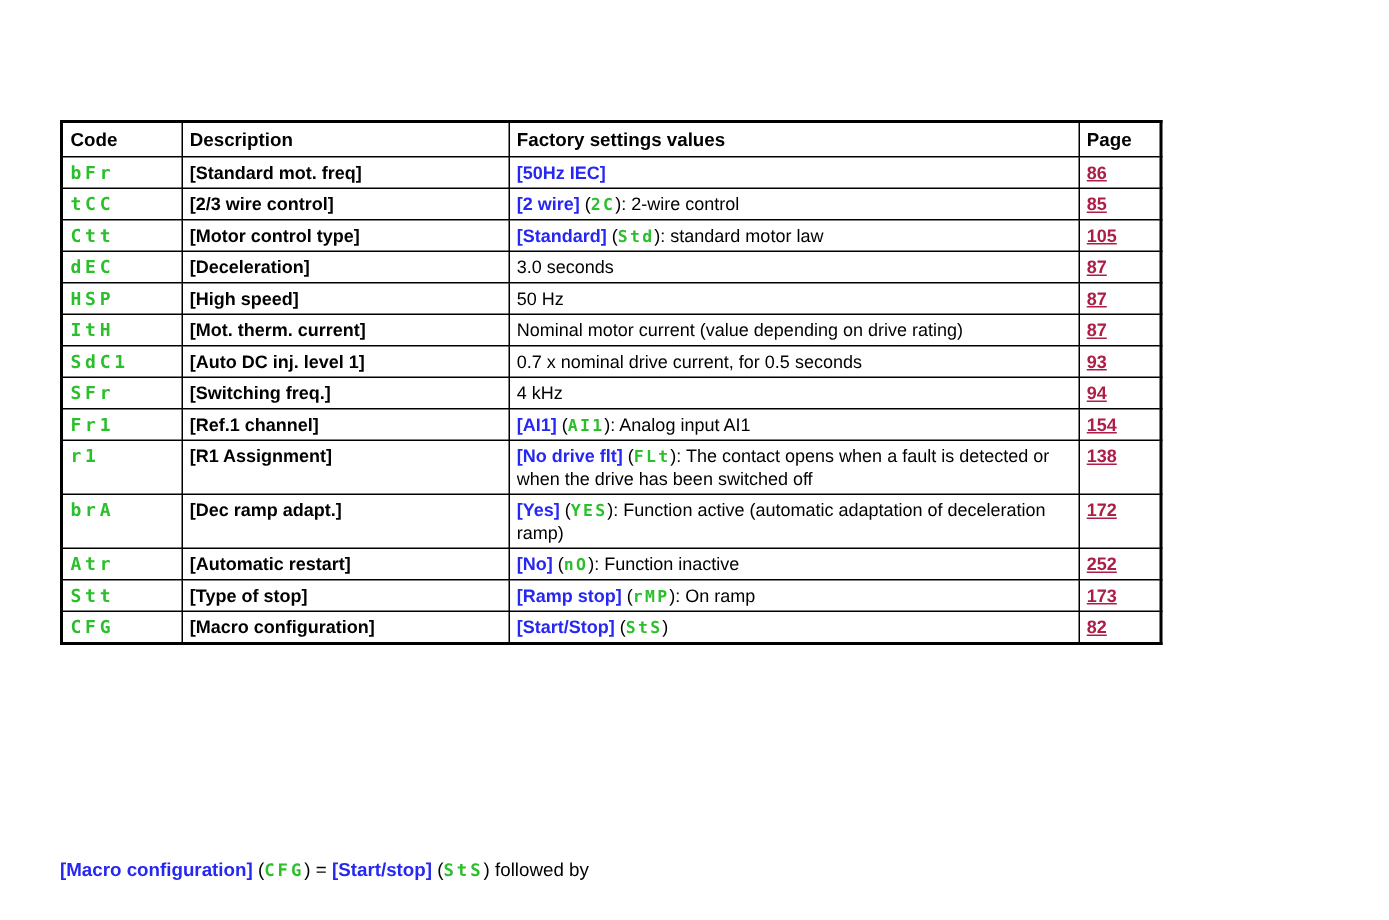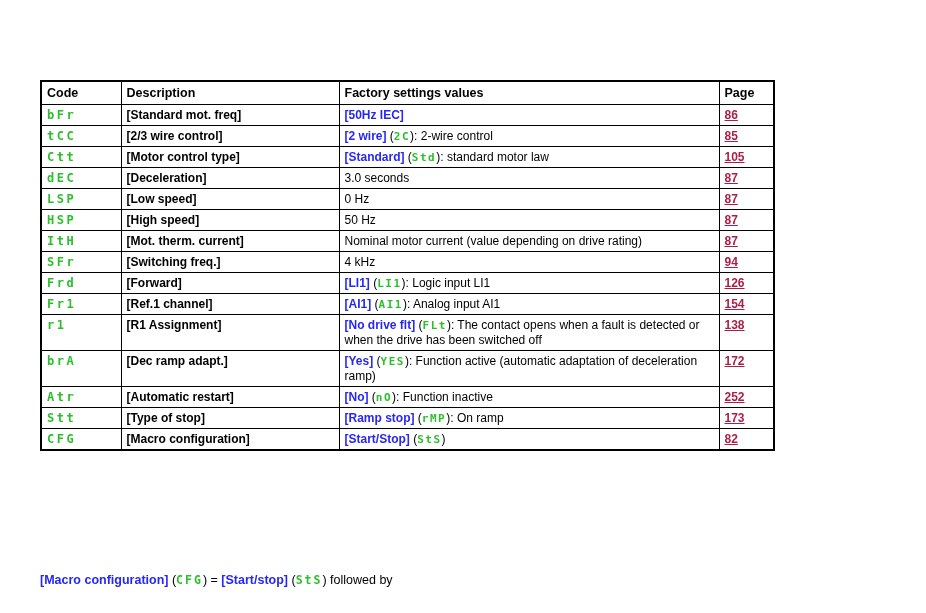--- a/index.html
+++ b/index.html
@@ -113,48 +113,42 @@
           <td class="fact-cell"><span class="sg-b">[Standard]</span><span class="sg-p"> (</span><span class="sg-g">Std</span><span class="sg-p">): standard motor law</span></td>
           <td class="page-cell"><span class="page-link">105</span></td>
         </tr>
         <tr>
           <td class="code-cell">dEC</td>
           <td class="desc-cell">[Deceleration]</td>
           <td class="fact-cell"><span class="sg-p">3.0 seconds</span></td>
           <td class="page-cell"><span class="page-link">87</span></td>
         </tr>
         <tr>
-          <td class="code-cell">LSP</td>
-          <td class="desc-cell">[Low speed]</td>
-          <td class="fact-cell"><span class="sg-p">0 Hz</span></td>
-          <td class="page-cell"><span class="page-link">87</span></td>
-        </tr>
-        <tr>
           <td class="code-cell">HSP</td>
           <td class="desc-cell">[High speed]</td>
           <td class="fact-cell"><span class="sg-p">50 Hz</span></td>
           <td class="page-cell"><span class="page-link">87</span></td>
         </tr>
         <tr>
           <td class="code-cell">ItH</td>
           <td class="desc-cell">[Mot. therm. current]</td>
           <td class="fact-cell"><span class="sg-p">Nominal motor current (value depending on drive rating)</span></td>
           <td class="page-cell"><span class="page-link">87</span></td>
         </tr>
         <tr>
+          <td class="code-cell">SdC1</td>
+          <td class="desc-cell">[Auto DC inj. level 1]</td>
+          <td class="fact-cell"><span class="sg-p">0.7 x nominal drive current, for 0.5 seconds</span></td>
+          <td class="page-cell"><span class="page-link">93</span></td>
+        </tr>
+        <tr>
           <td class="code-cell">SFr</td>
           <td class="desc-cell">[Switching freq.]</td>
           <td class="fact-cell"><span class="sg-p">4 kHz</span></td>
           <td class="page-cell"><span class="page-link">94</span></td>
-        </tr>
-        <tr>
-          <td class="code-cell">Frd</td>
-          <td class="desc-cell">[Forward]</td>
-          <td class="fact-cell"><span class="sg-b">[LI1]</span><span class="sg-p"> (</span><span class="sg-g">LI1</span><span class="sg-p">): Logic input LI1</span></td>
-          <td class="page-cell"><span class="page-link">126</span></td>
         </tr>
         <tr>
           <td class="code-cell">Fr1</td>
           <td class="desc-cell">[Ref.1 channel]</td>
           <td class="fact-cell"><span class="sg-b">[AI1]</span><span class="sg-p"> (</span><span class="sg-g">AI1</span><span class="sg-p">): Analog input AI1</span></td>
           <td class="page-cell"><span class="page-link">154</span></td>
         </tr>
         <tr>
           <td class="code-cell">r1</td>
           <td class="desc-cell">[R1 Assignment]</td>

